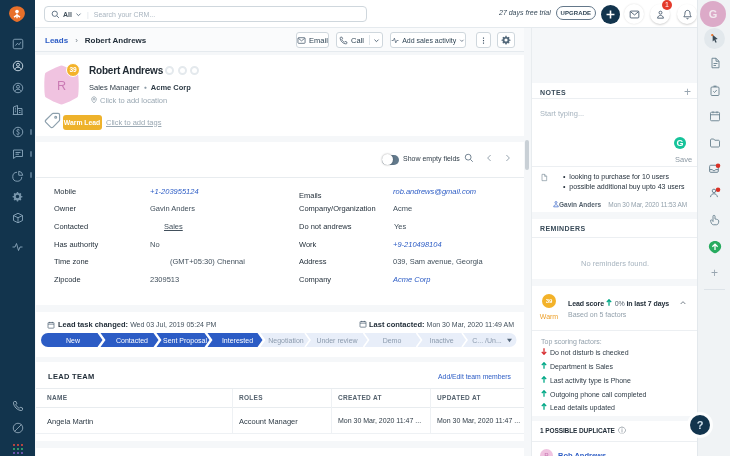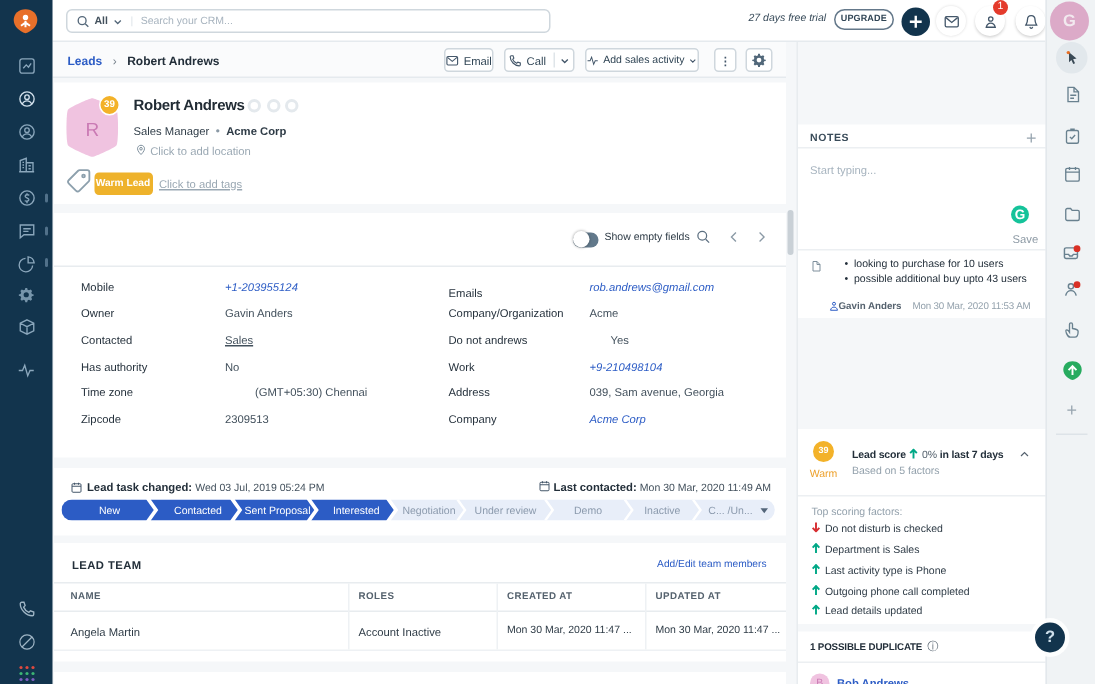--- a/index.html
+++ b/index.html
@@ -334,33 +334,33 @@
       </svg>
     <svg style="position:absolute;left:467px;top:11px;" width="9" height="10" viewBox="0 0 24 24" fill="none" stroke="#8b9aa6" stroke-width="2.4">
         <path d="M9 4 L17 12 L9 20"></path>
       </svg>
     <div style="position:absolute;left:0;top:35px;width:488px;height:1px;background:#e8ecef;"></div>
     <div class="flabel" style="left:18px;top:44.5px;">Mobile</div>
       <div class="fval flink" style="left:114px;top:44.5px;">+1-203955124</div>
     <div class="flabel" style="left:18px;top:62.2px;">Owner</div>
       <div class="fval" style="left:114px;top:62.2px;">Gavin Anders</div>
     <div class="flabel" style="left:18px;top:79.9px;">Contacted</div>
-      <div class="fval" style="left:114px;top:79.9px;text-decoration:underline;">Sales</div>
+      <div class="fval" style="left:128px;top:79.9px;text-decoration:underline;">Sales</div>
     <div class="flabel" style="left:18px;top:97.6px;">Has authority</div>
       <div class="fval" style="left:114px;top:97.6px;">No</div>
     <div class="flabel" style="left:18px;top:115.3px;">Time zone</div>
       <div class="fval" style="left:114px;top:115.3px;margin-left:20px;">(GMT+05:30) Chennai</div>
     <div class="flabel" style="left:18px;top:133px;">Zipcode</div>
       <div class="fval" style="left:114px;top:133px;">2309513</div>
     <div class="flabel" style="left:263px;top:49px;">Emails</div>
       <div class="fval flink" style="left:357px;top:44.5px;">rob.andrews@gmail.com</div>
     <div class="flabel" style="left:263px;top:62.2px;">Company/Organization</div>
       <div class="fval" style="left:357px;top:62.2px;">Acme</div>
     <div class="flabel" style="left:263px;top:79.9px;">Do not andrews</div>
-      <div class="fval" style="left:371px;top:79.9px;">Yes</div>
+      <div class="fval" style="left:358px;top:79.9px;">Yes</div>
     <div class="flabel" style="left:263px;top:97.6px;">Work</div>
       <div class="fval flink" style="left:357px;top:97.6px;">+9-210498104</div>
     <div class="flabel" style="left:263px;top:115.3px;">Address</div>
       <div class="fval" style="left:357px;top:115.3px;">039, Sam avenue, Georgia</div>
     <div class="flabel" style="left:263px;top:133px;">Company</div>
       <div class="fval flink" style="left:357px;top:133px;">Acme Corp</div>
   </div>
   <div class="card" id="stagecard">
     <svg style="position:absolute;left:11px;top:9px;" width="8" height="8" viewBox="0 0 24 24" fill="none" stroke="#44576a" stroke-width="2">
         <rect x="3" y="4.5" width="18" height="17" rx="2"></rect>
@@ -400,21 +400,21 @@
   <div class="card" id="teamcard">
     <div style="position:absolute;left:12px;top:10px;font-size:7.5px;font-weight:bold;letter-spacing:.3px;color:#232f3a;">LEAD TEAM</div>
     <div style="position:absolute;right:13px;top:10.5px;font-size:6.8px;color:#2c5cc5;">Add/Edit team members</div>
     <div style="position:absolute;left:0;top:26px;width:488px;height:1px;background:#e8ecef;"></div>
     <div style="position:absolute;left:11px;top:32px;font-size:6.5px;font-weight:bold;color:#55626e;letter-spacing:.3px;">NAME</div>
     <div style="position:absolute;left:203px;top:32px;font-size:6.5px;font-weight:bold;color:#55626e;letter-spacing:.3px;">ROLES</div>
     <div style="position:absolute;left:302px;top:32px;font-size:6.5px;font-weight:bold;color:#55626e;letter-spacing:.3px;">CREATED AT</div>
     <div style="position:absolute;left:401px;top:32px;font-size:6.5px;font-weight:bold;color:#55626e;letter-spacing:.3px;">UPDATED AT</div>
     <div style="position:absolute;left:0;top:45px;width:488px;height:1px;background:#e8ecef;"></div>
     <div style="position:absolute;left:11px;top:55px;font-size:7.5px;color:#2e3b46;">Angela Martin</div>
-    <div style="position:absolute;left:203px;top:55px;font-size:7.5px;color:#2e3b46;">Account Inactive</div>
+    <div style="position:absolute;left:203px;top:55px;font-size:7.5px;color:#2e3b46;">Account Manager</div>
     <div style="position:absolute;left:302px;top:55px;font-size:7px;color:#2e3b46;white-space:nowrap;">Mon 30 Mar, 2020 11:47 ...</div>
     <div style="position:absolute;left:401px;top:55px;font-size:7px;color:#2e3b46;white-space:nowrap;">Mon 30 Mar, 2020 11:47 ...</div>
     <div style="position:absolute;left:0;top:71px;width:488px;height:1px;background:#eef1f4;"></div>
     <div style="position:absolute;left:196px;top:27px;width:1px;height:44px;background:#eef1f4;"></div>
     <div style="position:absolute;left:295px;top:27px;width:1px;height:44px;background:#eef1f4;"></div>
     <div style="position:absolute;left:394px;top:27px;width:1px;height:44px;background:#eef1f4;"></div>
   </div>
   <div class="card" id="lastcard"></div>
 </div>
 <div id="rpanel">
@@ -430,20 +430,25 @@
         <path d="M6 2.5 L14 2.5 L20 8.5 L20 21.5 L6 21.5 Z M14 2.5 L14 8.5 L20 8.5"></path>
       </svg>
     <div style="position:absolute;left:31px;top:90px;font-size:7px;color:#232f3a;white-space:nowrap;">•&nbsp;&nbsp;looking to purchase for 10 users</div>
     <div style="position:absolute;left:31px;top:99.5px;font-size:7px;color:#232f3a;white-space:nowrap;">•&nbsp;&nbsp;possible additional buy upto 43 users</div>
     <svg style="position:absolute;left:20px;top:117px;" width="8" height="8" viewBox="0 0 24 24" fill="none" stroke="#2c5cc5" stroke-width="2">
         <circle cx="12" cy="7.5" r="3"></circle>
         <path d="M5 20.5 C6 16 8.5 14.2 12 14.2 C15.5 14.2 18 16 19 20.5 Z"></path>
       </svg>
     <div style="position:absolute;left:27px;top:117.5px;font-size:6.5px;font-weight:bold;color:#55626e;">Gavin Anders</div>
     <div style="position:absolute;right:11px;top:117.5px;font-size:6.5px;letter-spacing:-0.1px;color:#93a1ac;white-space:nowrap;">Mon 30 Mar, 2020 11:53 AM</div>
+  </div>
+  <div class="pcard" style="top:191px;height:60px;">
+    <div class="sechead" style="position:absolute;left:8px;top:6px;">REMINDERS</div>
+    <div style="position:absolute;left:0;top:18px;width:166px;height:1px;background:#eceff2;"></div>
+    <div style="position:absolute;left:0;top:40px;width:166px;text-align:center;font-size:7.5px;color:#a7b4bf;">No reminders found.</div>
   </div>
   <div class="pcard" style="top:258px;height:130px;">
     <div style="position:absolute;left:10px;top:8px;width:14px;height:14px;border-radius:50%;background:#f3b229;color:#fff;font-size:6px;font-weight:bold;text-align:center;line-height:14px;">39</div>
     <div style="position:absolute;left:6px;top:27px;width:22px;text-align:center;font-size:7px;color:#eda12d;">Warm</div>
     <div style="position:absolute;left:36px;top:13px;font-size:7px;color:#232f3a;white-space:nowrap;letter-spacing:-0.1px;"><b>Lead score</b> <svg style="vertical-align:-0.5px;margin-right:1px;" width="6" height="7" viewBox="0 0 10 12" fill="none" stroke="#00a886" stroke-width="2.2">
           <path d="M5 11.5 L5 2 M1.2 5.3 L5 1.2 L8.8 5.3"></path>
         </svg> <span style="color:#55626e;">0%</span> <b>in last 7 days</b></div>
     <div style="position:absolute;left:36px;top:25px;font-size:7px;color:#93a1ac;">Based on 5 factors</div>
     <svg style="position:absolute;left:147px;top:13px;" width="8" height="8" viewBox="0 0 24 24" fill="none" stroke="#55626e" stroke-width="2.4">
         <path d="M5 15 L12 8 L19 15"></path>

